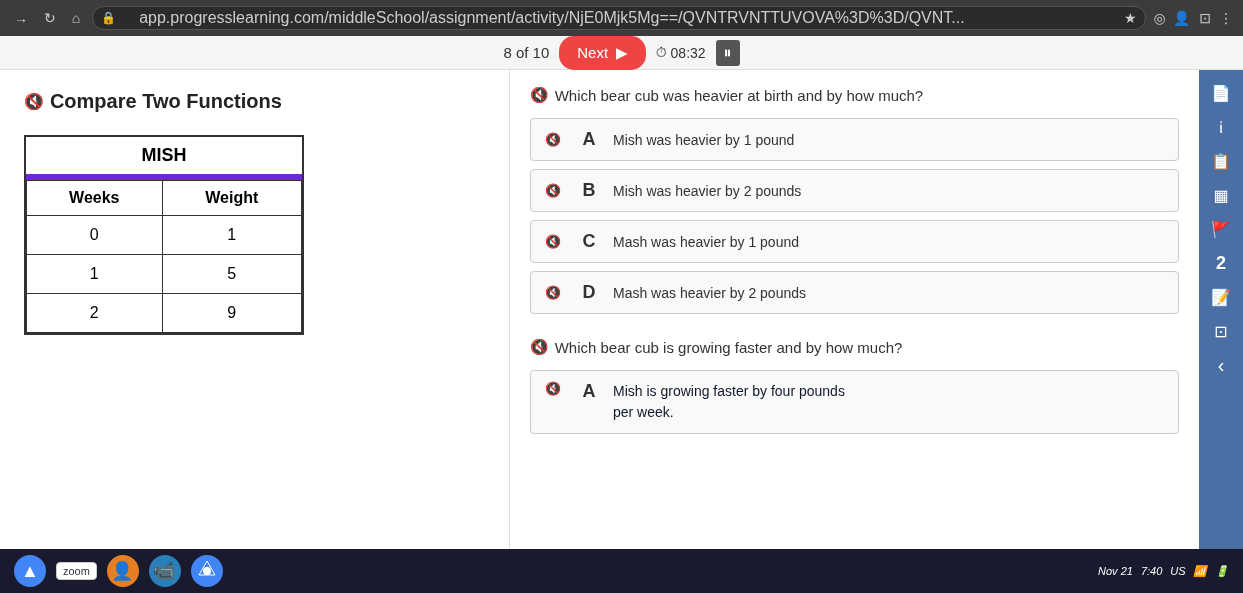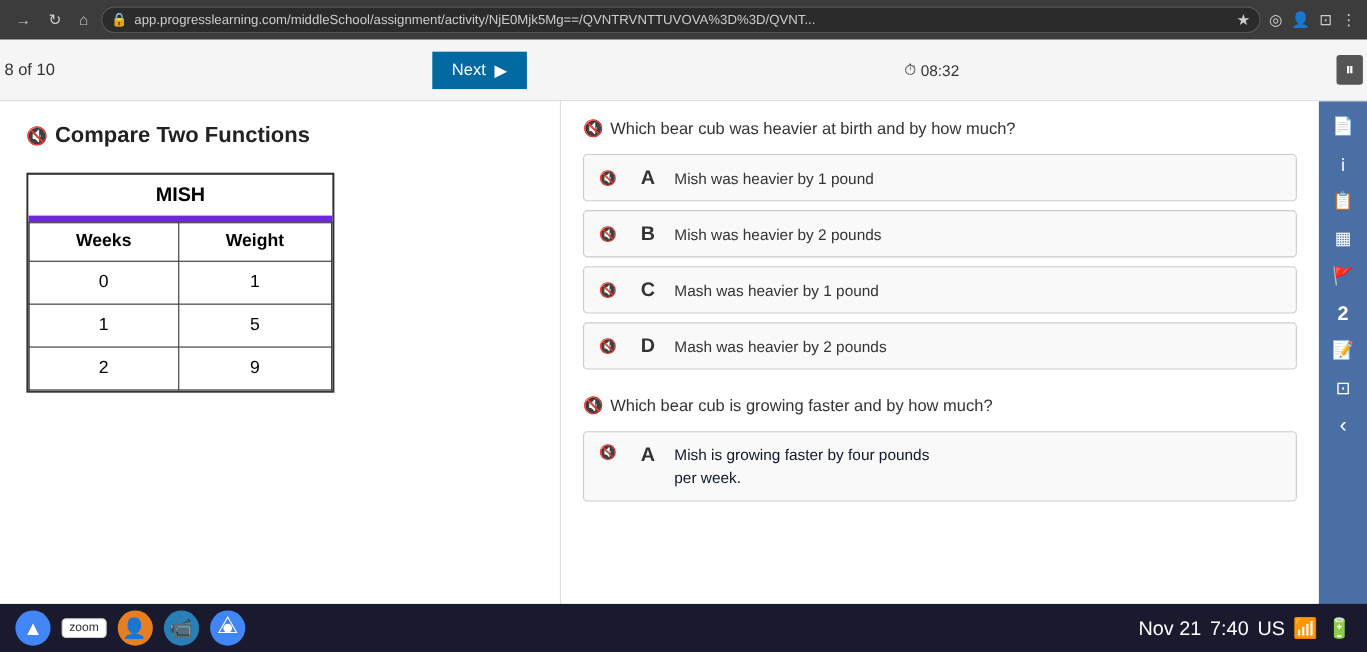--- a/index.html
+++ b/index.html
@@ -33,24 +33,25 @@
       border: 1px solid #555;
       border-radius: 12px;
       height: 24px;
       display: flex;
       align-items: center;
       padding: 0 8px;
       gap: 6px;
     }
     .browser-url-text {
       color: #ccc;
-      font-size: 12px;
+      font-size: 16px;
       overflow: hidden;
       white-space: nowrap;
       text-overflow: ellipsis;
+      margin-left: 17px;
     }
     .browser-actions {
       display: flex;
       gap: 8px;
       color: #ccc;
       font-size: 14px;
     }
 
     
     .main-area {
@@ -64,37 +65,37 @@
       background: #fff;
       display: flex;
       flex-direction: column;
       overflow: hidden;
     }
 
     
     .top-bar {
       background: #f5f5f5;
       border-bottom: 1px solid #ddd;
-      height: 56px;
-      display: flex;
-      align-items: center;
-      justify-content: space-between;
+      height: 34px;
+      display: flex;
+      align-items: center;
+      justify-content: center;
       padding: 0 4px;
       gap: 10px;
     }
     .page-counter {
       font-size: 15px;
       color: #333;
       font-weight: 500;
     }
     .next-btn {
-      background: #0369a1;
+      background: #ef4444;
       color: #fff;
       border: none;
-      border-radius: 0;
+      border-radius: 15px;
       padding: 8px 18px;
       font-size: 15px;
       cursor: pointer;
       display: flex;
       align-items: center;
       gap: 8px;
     }
     .timer {
       display: flex;
       align-items: center;
@@ -306,24 +307,25 @@
       height: 32px;
       border-radius: 50%;
       display: flex;
       align-items: center;
       justify-content: center;
       font-size: 18px;
       cursor: pointer;
     }
     .taskbar-right {
       color: #fff;
-      font-size: 18px;
+      font-size: 11px;
       display: flex;
       align-items: center;
       gap: 8px;
+      font-style: italic;
     }
   </style>
 </head>
 <body>
 
 <div class="browser-bar">
   <span class="browser-nav-btn">→</span>
   <span class="browser-nav-btn">↻</span>
   <span class="browser-nav-btn">⌂</span>
   <div class="browser-url-bar">

